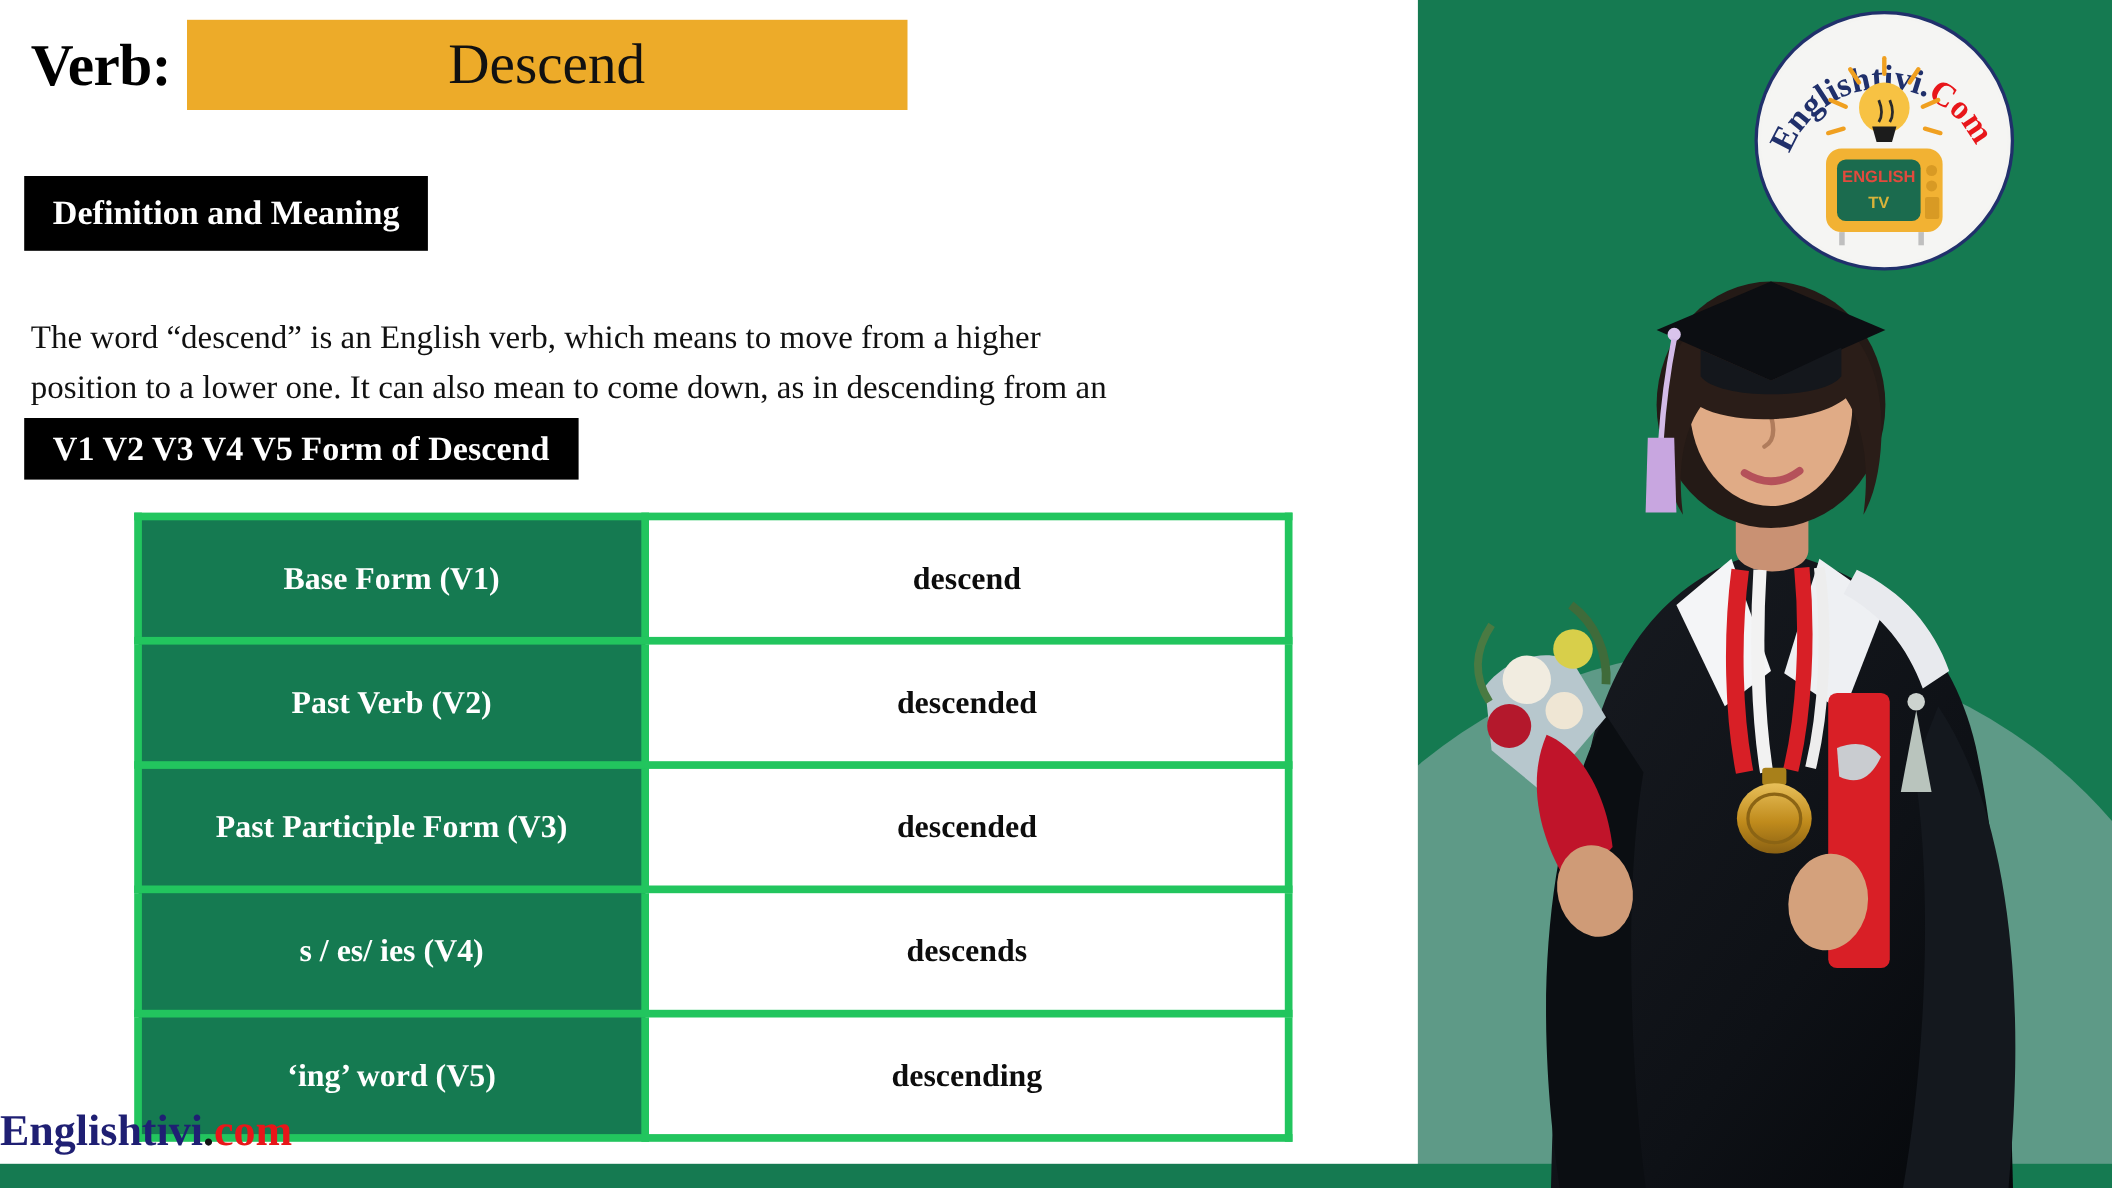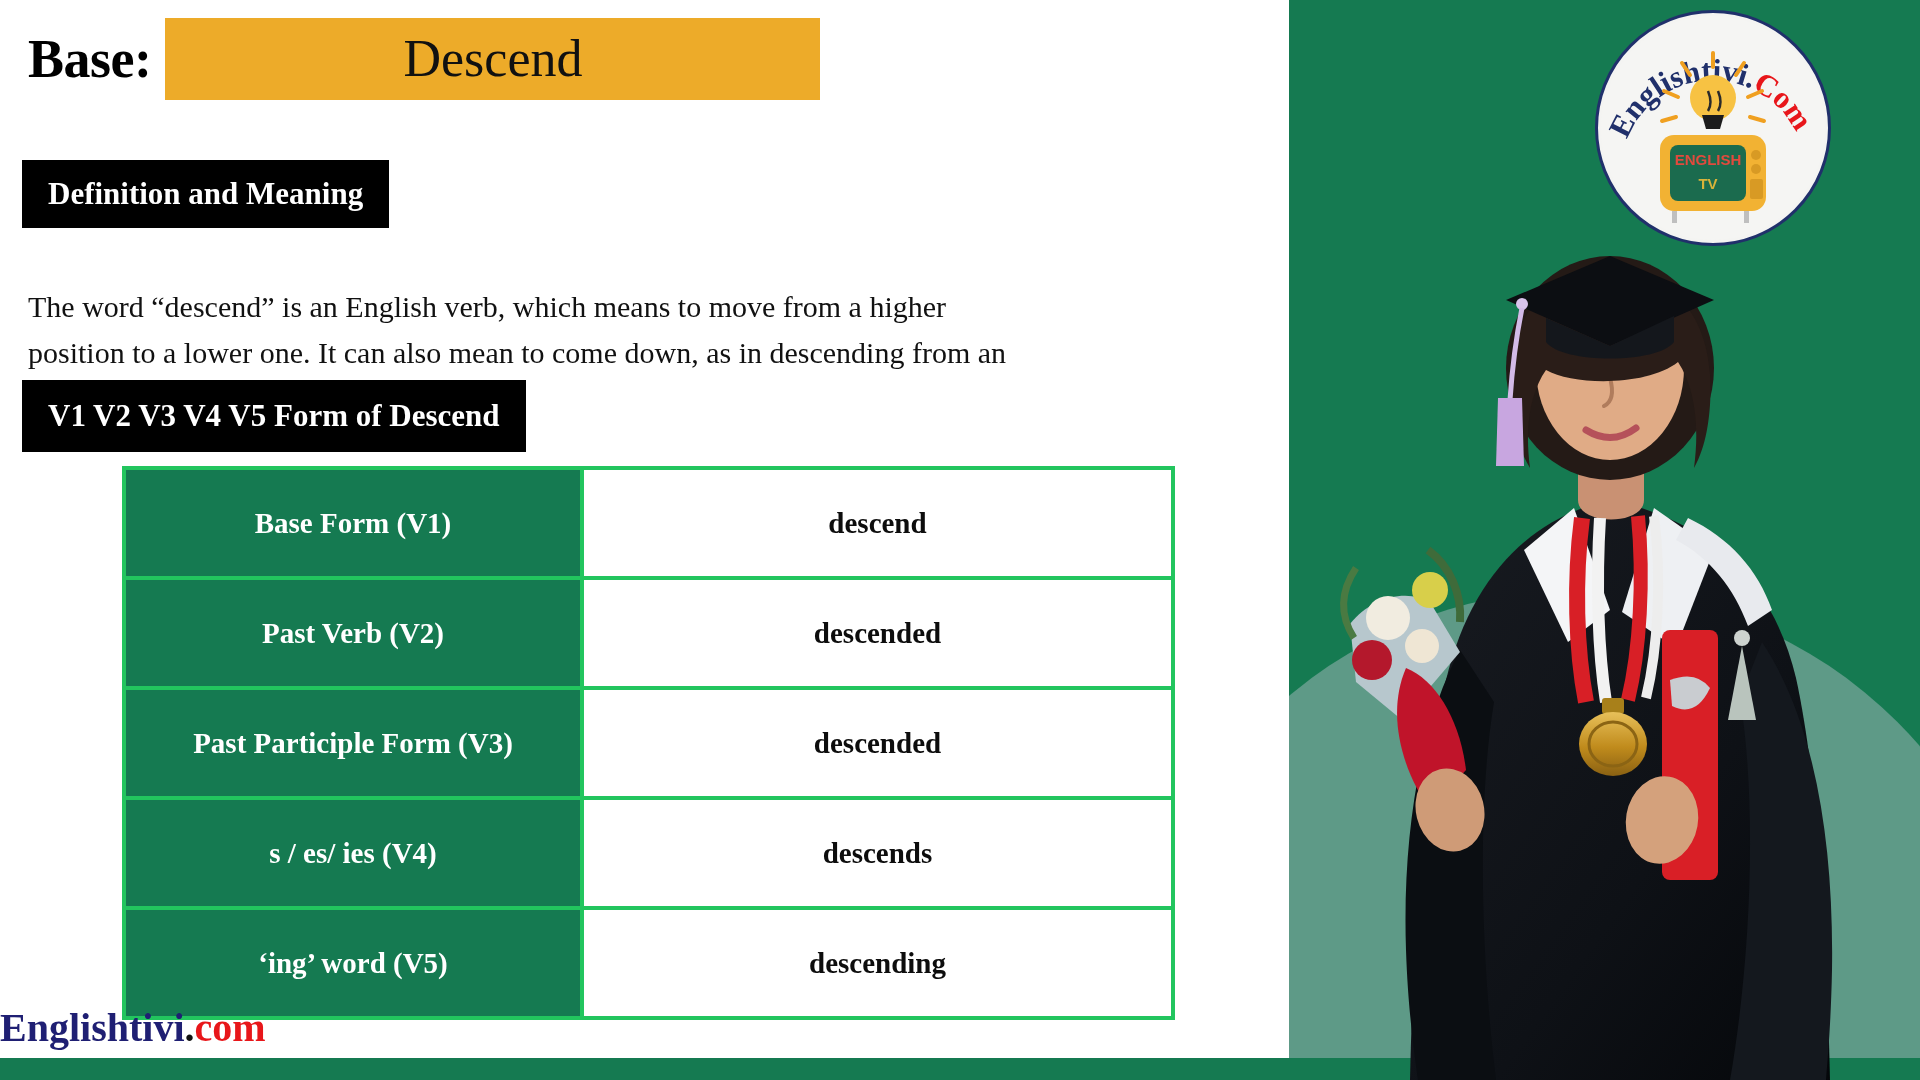--- a/index.html
+++ b/index.html
@@ -24,36 +24,36 @@
     display:flex;align-items:center;justify-content:center;
   }
   .verb-word{font-size:52px;color:#111;font-family:"Liberation Serif", serif;line-height:1;}
 
   .tag{
     position:absolute;background:#000;color:#fff;
     font-family:"Liberation Serif", serif;font-weight:bold;
     display:flex;align-items:center;
   }
   .tag-def{left:22px;top:160px;height:68px;padding:0 26px;font-size:31px;}
-  .tag-forms{left:22px;top:380px;height:72px;padding:0 26px;font-size:31px;}
+  .tag-forms{left:22px;top:380px;height:56px;padding:0 26px;font-size:31px;}
 
   .definition{
     position:absolute;left:28px;top:248px;width:1010px;
     font-size:30px;line-height:1.52;color:#111;
     font-family:"Liberation Serif", serif;
     margin-top:36px;
   }
 
   
   .vtable{
     position:absolute;left:122px;top:466px;width:1053px;
     border-collapse:collapse;table-layout:fixed;
   }
   .vtable td{
-    border:4px solid #22c55e;
+    border:7px solid #22c55e;
     height:104px;vertical-align:middle;text-align:center;
     font-family:"Liberation Serif", serif;font-weight:bold;
   }
   .vtable td.label{
     width:452px;background:#157A51;color:#ffffff;font-size:29px;
   }
   .vtable td.value{
     background:#ffffff;color:#0d0d0d;font-size:29px;
   }
 
@@ -87,21 +87,21 @@
   .grad svg{display:block;width:600px;height:830px;}
 </style>
 </head>
 <body>
 
 <div id="page">
 
   <div class="left-pane">
 
     <div class="verb-row">
-      <div class="verb-label">Base:</div>
+      <div class="verb-label">Verb:</div>
       <div class="verb-box">
         <div class="verb-word">Descend</div>
       </div>
     </div>
 
     <div class="tag tag-def">Definition and Meaning</div>
 
     <div class="definition">The word “descend” is an English verb, which means to move from a higher position to a lower one. It can also mean to come down, as in descending from an airplane.</div>
 
     <div class="tag tag-forms">V1 V2 V3 V4 V5 Form of Descend</div>

